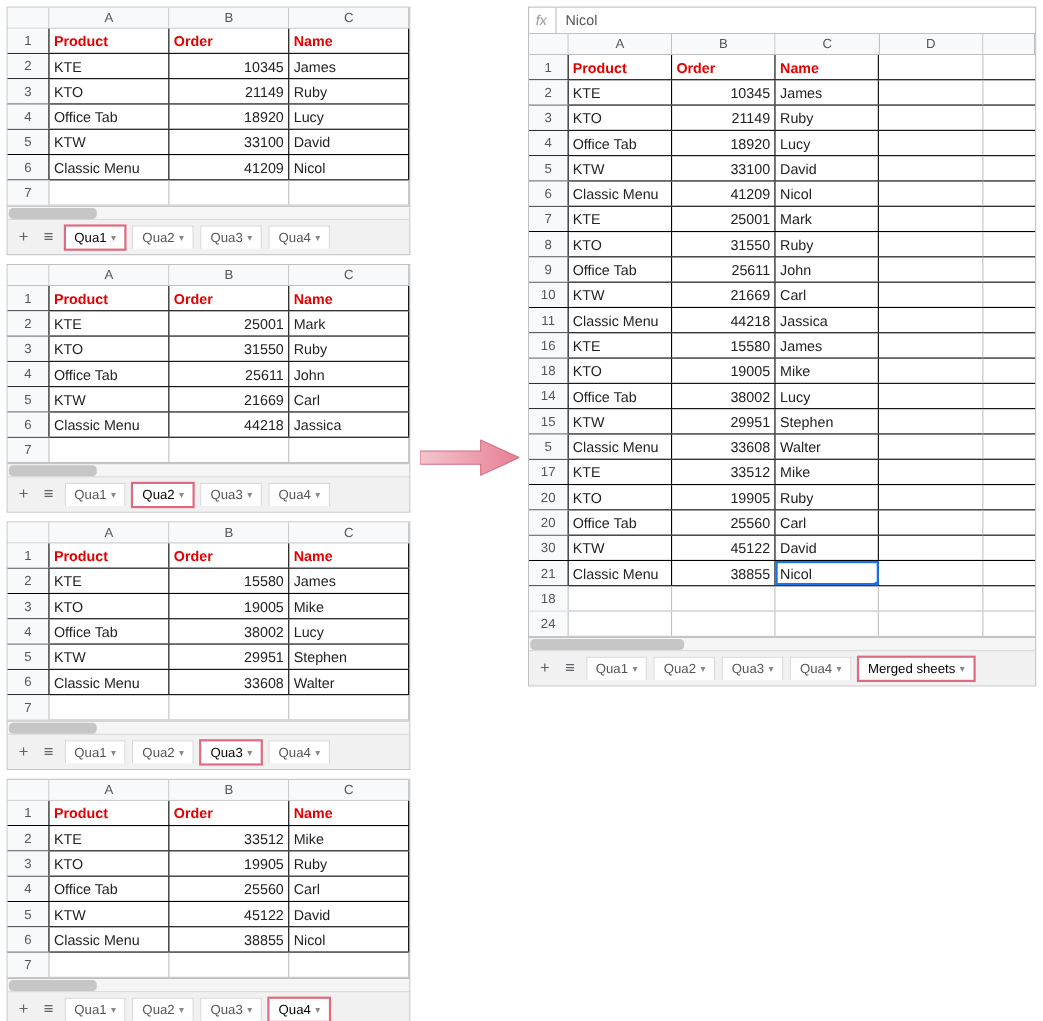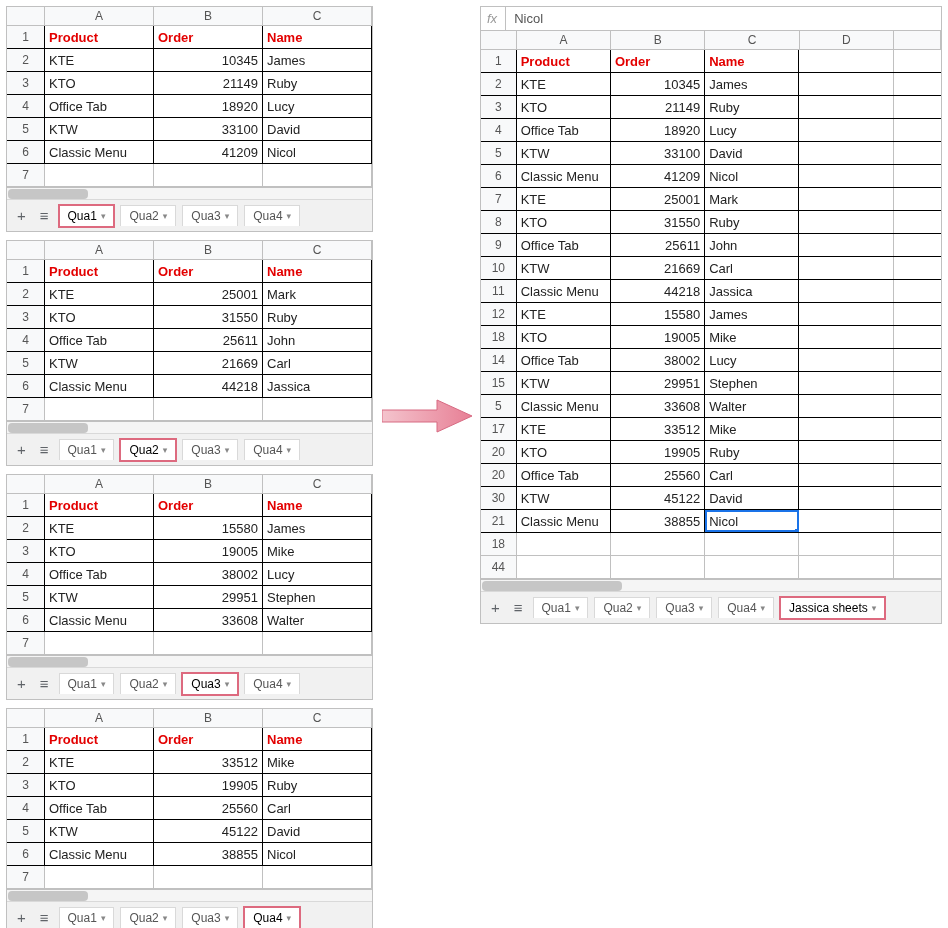--- a/index.html
+++ b/index.html
@@ -553,21 +553,21 @@
              </div>
         <div class="row">
                <div class="rowhdr">11</div>
                <div class="cell" style="width:100px">Classic Menu</div>
                <div class="cell num" style="width:100px">44218</div>
                <div class="cell" style="width:100px">Jassica</div>
                <div class="cell" style="width:100px;border-right:1px solid var(--grid-border)"></div>
           <div class="cell" style="width:50px;border-right:none"></div>
              </div>
         <div class="row">
-               <div class="rowhdr">12</div>
+               <div class="rowhdr">16</div>
                <div class="cell" style="width:100px">KTE</div>
                <div class="cell num" style="width:100px">15580</div>
                <div class="cell" style="width:100px">James</div>
                <div class="cell" style="width:100px;border-right:1px solid var(--grid-border)"></div>
           <div class="cell" style="width:50px;border-right:none"></div>
              </div>
         <div class="row">
                <div class="rowhdr">18</div>
                <div class="cell" style="width:100px">KTO</div>
                <div class="cell num" style="width:100px">19005</div>
@@ -641,21 +641,21 @@
              </div>
         <div class="row blank">
                <div class="rowhdr">18</div>
                <div class="cell" style="width:100px"></div>
                <div class="cell" style="width:100px"></div>
                <div class="cell" style="width:100px"></div>
                <div class="cell" style="width:100px"></div>
                <div class="cell" style="width:50px;border-right:none"></div>
              </div>
         <div class="row blank">
-               <div class="rowhdr">44</div>
+               <div class="rowhdr">24</div>
                <div class="cell" style="width:100px"></div>
                <div class="cell" style="width:100px"></div>
                <div class="cell" style="width:100px"></div>
                <div class="cell" style="width:100px"></div>
                <div class="cell" style="width:50px;border-right:none"></div>
              </div>
         <div class="hscroll">
           <div class="thumb" style="width:140px"></div>
         </div>
         <div class="tabbar">
@@ -671,20 +671,20 @@
              </div>
           <div class="tab">
                <span>Qua3</span>
                <span class="drop">▾</span>
              </div>
           <div class="tab">
                <span>Qua4</span>
                <span class="drop">▾</span>
              </div>
           <div class="tab active highlight">
-               <span>Jassica sheets</span>
+               <span>Merged sheets</span>
                <span class="drop">▾</span>
              </div>
         </div>
       </div>
     </div>
 
 </div>
 
 </body></html>

